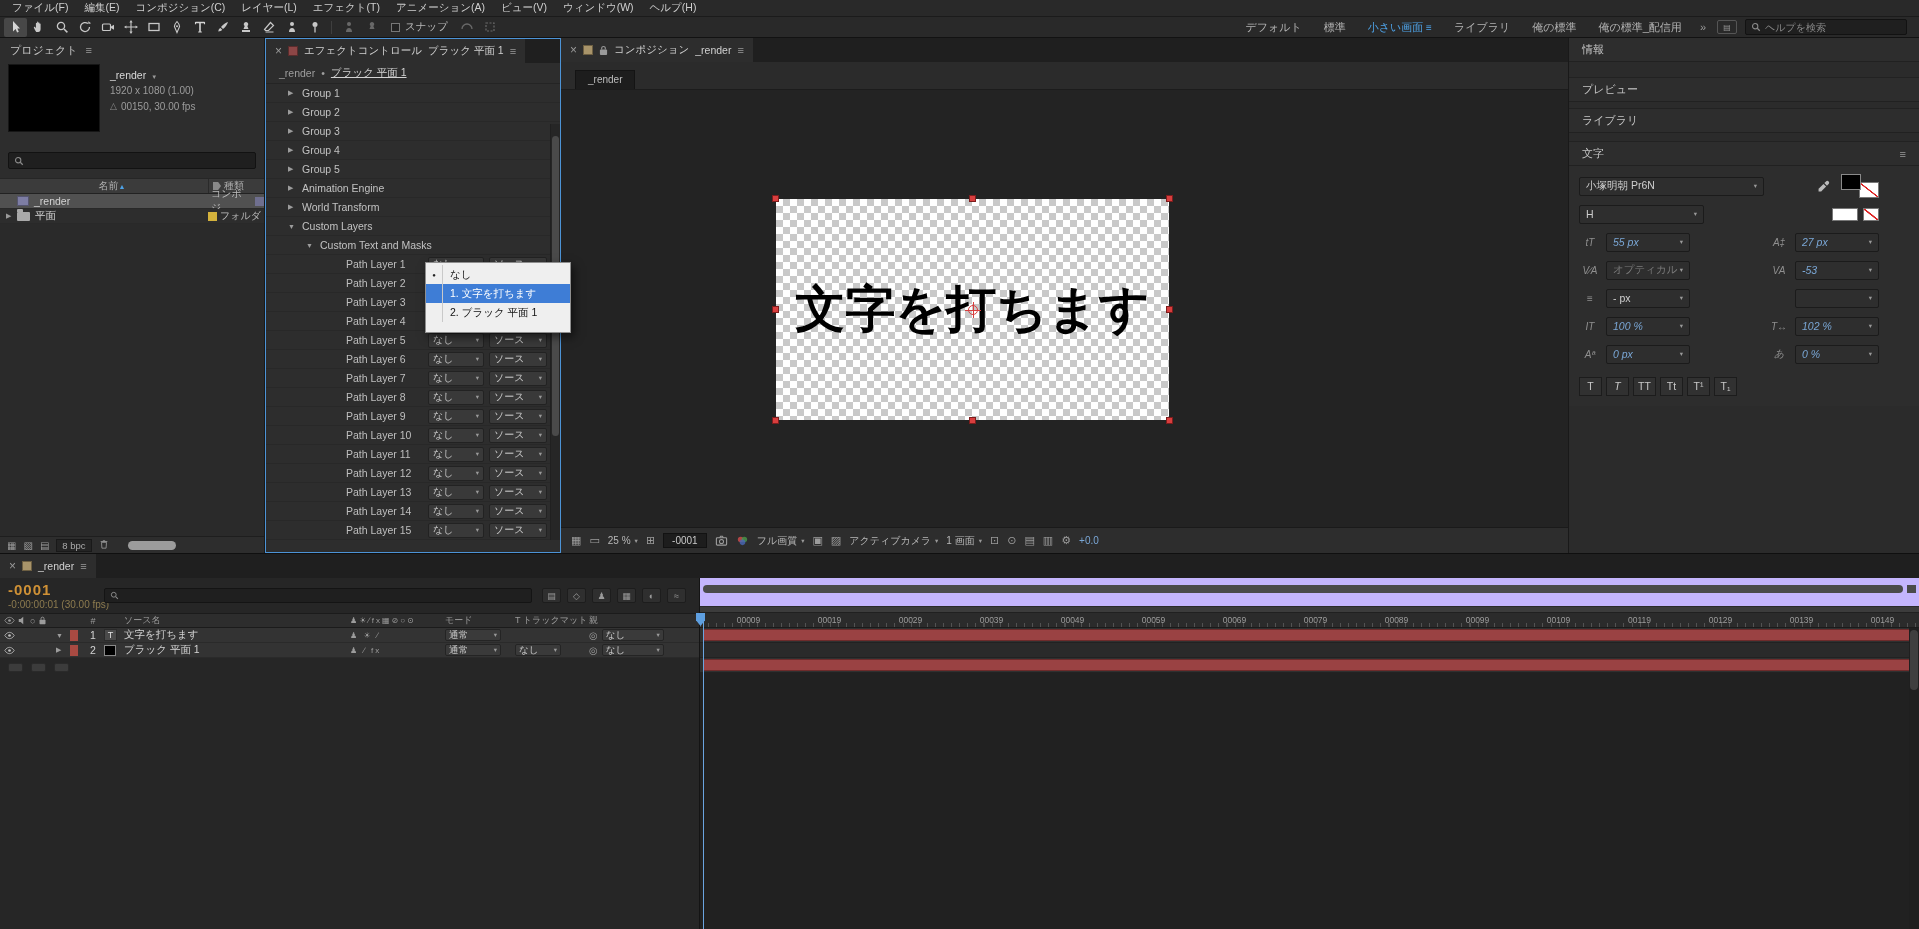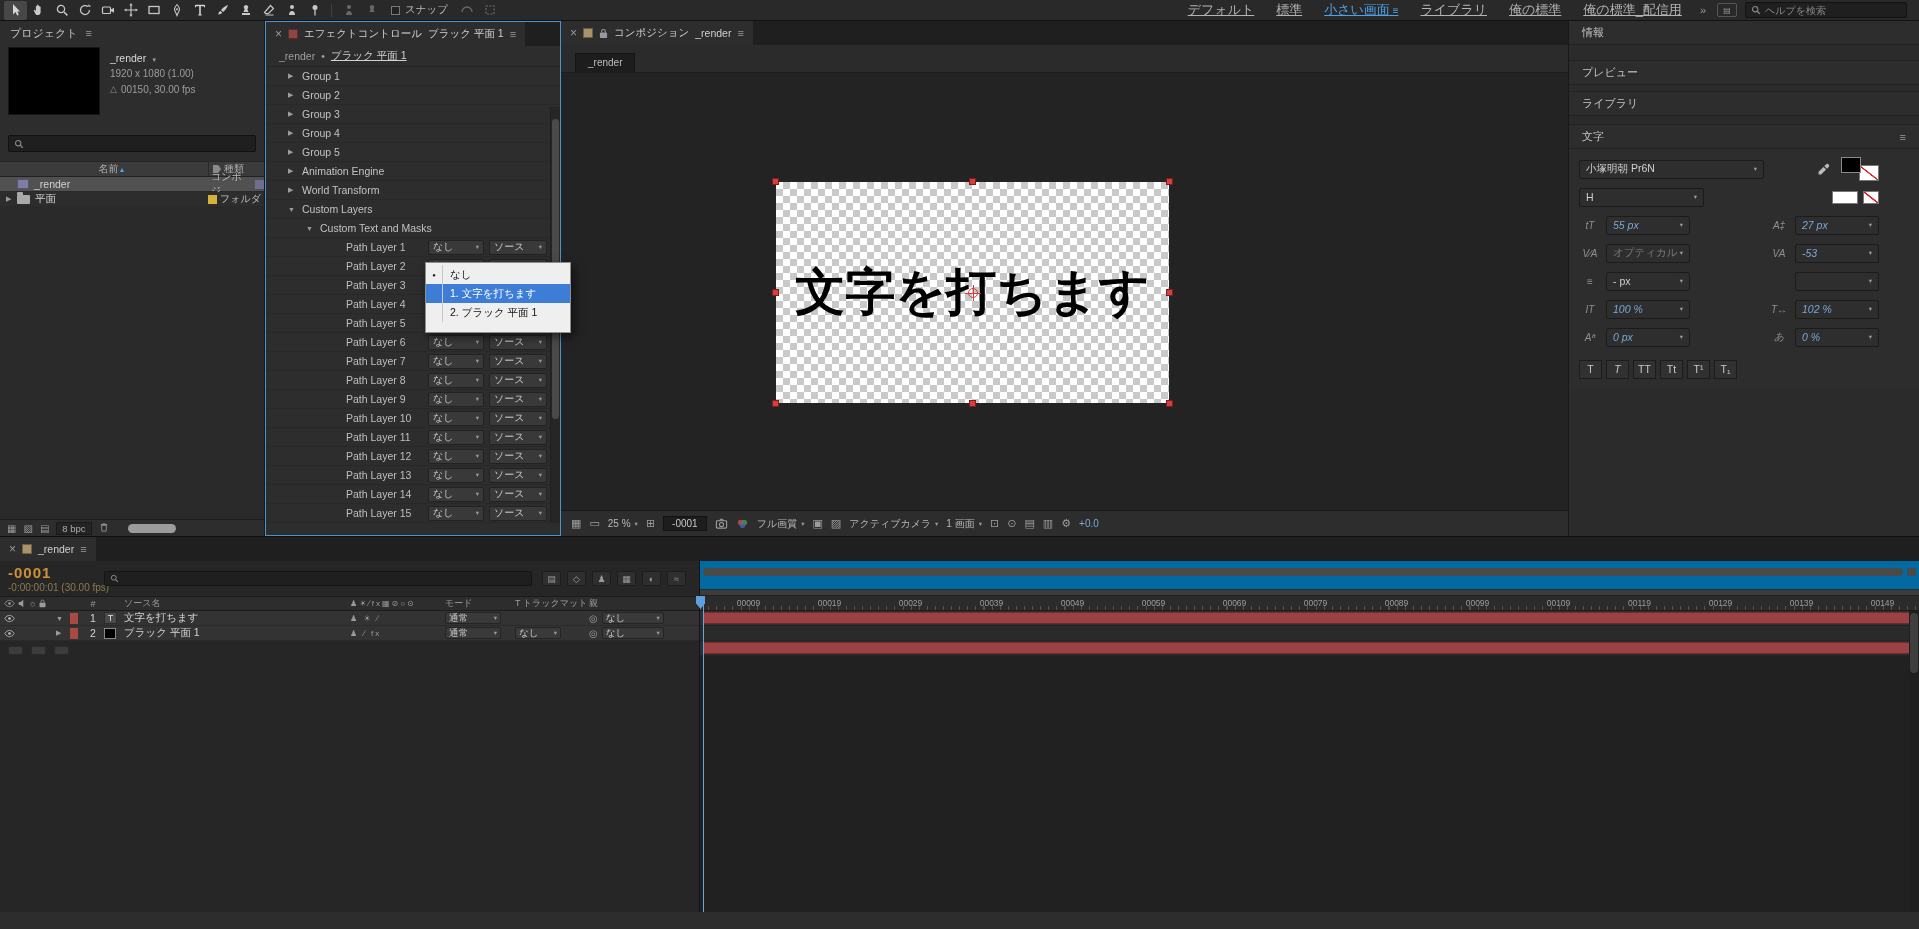--- a/index.html
+++ b/index.html
@@ -14,21 +14,21 @@
   
   .toolbar{height:21px;background:#292929;border-bottom:1px solid #121212;display:flex;align-items:center;padding:0 4px;}
   .tool{width:23px;height:19px;display:inline-flex;align-items:center;justify-content:center;border-radius:2px;}
   .tool.active{background:#474747;}
   .tool.dim{opacity:.4;}
   .tool svg{width:14px;height:14px;display:block;}
   .tool-sep{width:1px;height:13px;background:#3f3f3f;margin:0 5px;}
   .snap{display:flex;align-items:center;gap:5px;color:#b8b8b8;font-size:10.5px;margin:0 8px;}
   .chk{width:9px;height:9px;border:1px solid #777;background:#222;display:inline-block;}
   .workspaces{display:flex;margin-left:auto;align-items:center;}
-  .ws{padding:0 11px;color:#b3b3b3;font-size:13px;white-space:nowrap;text-decoration:underline;}
+  .ws{padding:0 11px;color:#b3b3b3;font-size:11px;white-space:nowrap;}
   .ws.active{color:#4ea3e8;}
   .ws.active::after{content:"  ≡";font-size:10px;}
   .ws-overflow{padding:0 7px;color:#9a9a9a;}
   .ws-switcher{width:20px;height:14px;border:1px solid #555;border-radius:2px;margin:0 4px;display:inline-flex;align-items:center;justify-content:center;font-size:8px;color:#9a9a9a;}
   .help-search{display:flex;align-items:center;background:#1f1f1f;border:1px solid #121212;border-radius:2px;height:16px;width:162px;margin:0 8px 0 4px;padding:0 5px;gap:4px;}
   .help-search svg{width:10px;height:10px;flex:none;}
   .help-search input{background:transparent;border:0;outline:0;color:#bbb;font-size:10px;width:100%;}
   .help-search input::placeholder{color:#8a8a8a;}
 
   
@@ -167,21 +167,21 @@
   .parentcell{display:flex;align-items:center;gap:4px;}
   .pick{font-size:10px;color:#9c9c9c;}
   .tl-prop{height:15px;position:relative;background:#2e2e2e;border-bottom:1px solid #272727;font-size:10.5px;color:#c9c9c9;flex:none;}
   .prop-sw{position:absolute;left:103px;top:2px;}
   .prop-sw svg{width:11px;height:11px;}
   .prop-name{position:absolute;left:122px;top:1px;}
   .prop-val{position:absolute;left:342px;top:1px;display:flex;gap:5px;align-items:center;}
   .linkic{color:#9c9c9c;font-size:10px;}
   .tl-left-rest{flex:1;background:#262626;padding:5px 8px;display:flex;gap:8px;align-items:flex-start;}
   .bottomic{width:15px;height:9px;background:#3c3c3c;border:1px solid #2a2a2a;border-radius:2px;}
-  .tl-right{flex:1;position:relative;background:#0369a1;display:flex;flex-direction:column;min-width:0;}
+  .tl-right{flex:1;position:relative;background:#c4b5fd;display:flex;flex-direction:column;min-width:0;}
   .tl-nav{height:28px;position:relative;flex:none;}
   .tl-navbar{position:absolute;left:3px;right:16px;top:7px;height:8px;background:#4a4a4a;border-radius:4px;}
   .tl-navbox{position:absolute;right:3px;top:7px;width:9px;height:8px;background:#4a4a4a;}
   .tl-workarea{height:7px;background:#3c3c3c;border-top:1px solid #2b2b2b;border-bottom:1px solid #202020;flex:none;}
   .tl-ruler{height:15px;background:#2b2b2b;border-bottom:1px solid #1b1b1b;position:relative;display:flex;padding-left:8px;font-size:8.5px;color:#9c9c9c;overflow:hidden;flex:none;}
   .rlabel{width:81px;text-align:center;line-height:15px;flex:none;}
   .tl-ticks{position:absolute;left:0;right:0;bottom:0;height:4px;background-image:repeating-linear-gradient(90deg,#525252 0 1px,transparent 1px 8.1px);}
   .tl-track{height:15px;position:relative;border-bottom:1px solid #222;background:#303030;flex:none;}
   .tl-track.prop{background:#2a2a2a;}
   .bar{position:absolute;left:3px;right:0;top:1px;bottom:1px;background:#9a4243;border:1px solid #6e2b2b;border-radius:1px;}
@@ -196,20 +196,31 @@
   .dditem{height:19px;display:flex;align-items:center;font-size:10.5px;color:#111;}
   .ddgutter{width:17px;align-self:stretch;border-right:1px solid #c9c9c9;display:flex;align-items:center;justify-content:center;color:#222;font-size:6px;flex:none;}
   .dditem.hl{background:#3e7dd6;color:#fff;}
   .ddlabel{padding-left:7px;white-space:nowrap;}
 </style>
 </head>
 <body>
 
 <div class="app">
 
+  <div class="menubar">
+      <span class="menu-item">ファイル(F)</span>
+      <span class="menu-item">編集(E)</span>
+      <span class="menu-item">コンポジション(C)</span>
+      <span class="menu-item">レイヤー(L)</span>
+      <span class="menu-item">エフェクト(T)</span>
+      <span class="menu-item">アニメーション(A)</span>
+      <span class="menu-item">ビュー(V)</span>
+      <span class="menu-item">ウィンドウ(W)</span>
+      <span class="menu-item">ヘルプ(H)</span>
+    </div>
 
   <div class="toolbar">
     <span class="tool active">
         <svg viewBox="0 0 14 14">
           <path d="M4 1v10.5l2.6-2.4 1.5 3.4 1.7-.8-1.5-3.3H11z" fill="#d6d6d6"></path>
         </svg>
       </span>
     <span class="tool">
         <svg viewBox="0 0 14 14">
           <path d="M4.2 12C3.4 10.6 2.5 9.2 1.9 7.7c-.2-.6.5-1.1 1-.7l1 .9V3.3c0-.8 1.1-.8 1.2 0V2.2c0-.8 1.2-.8 1.2 0v.9c0-.8 1.2-.8 1.2 0v1c0-.7 1.1-.7 1.1 0V9c0 1.7-.9 3-2.5 3z" fill="#c8c8c8"></path>

